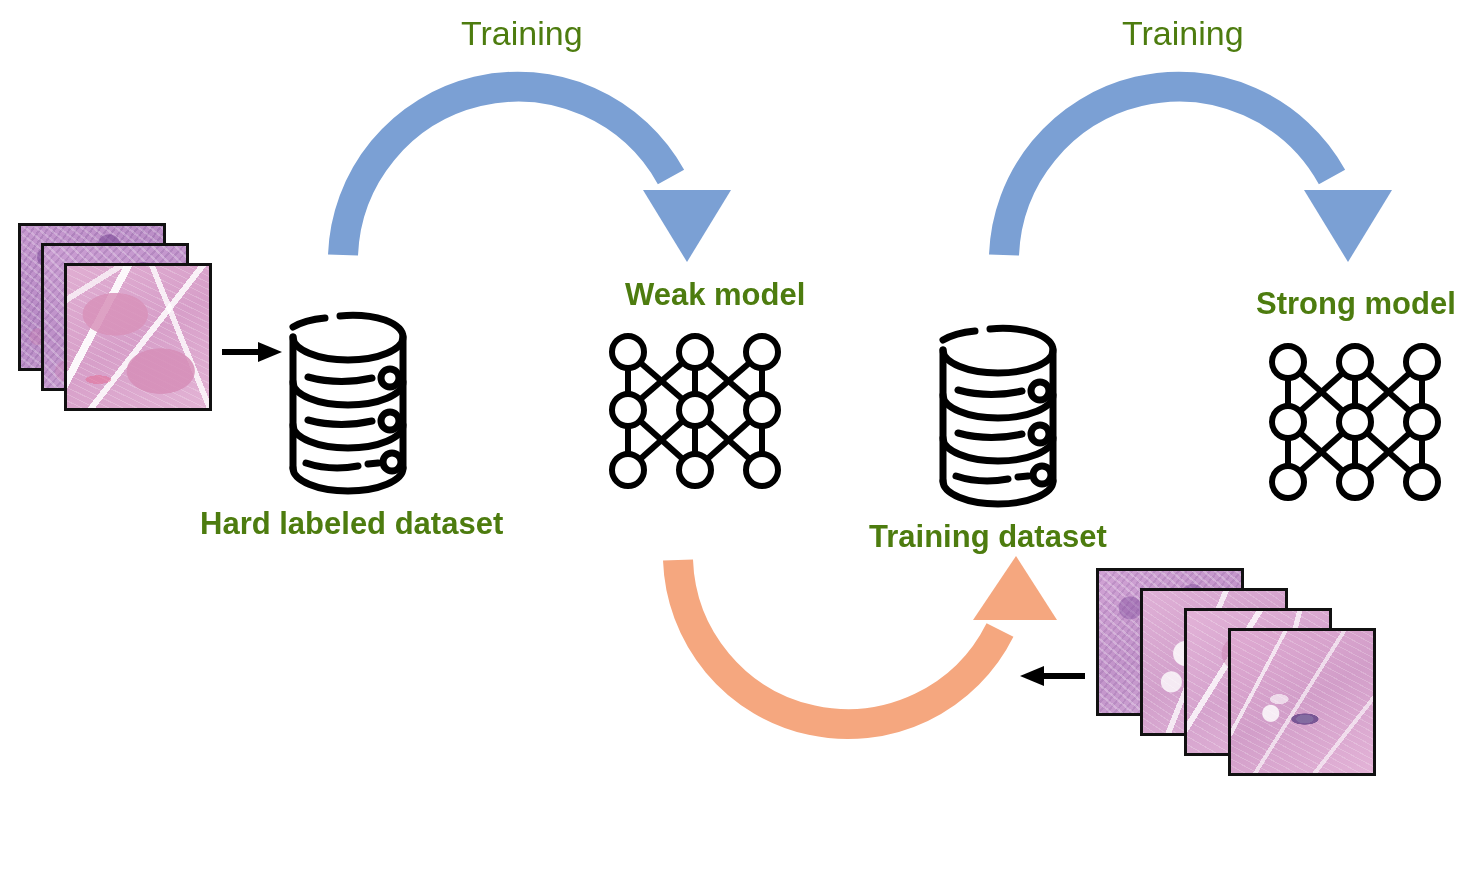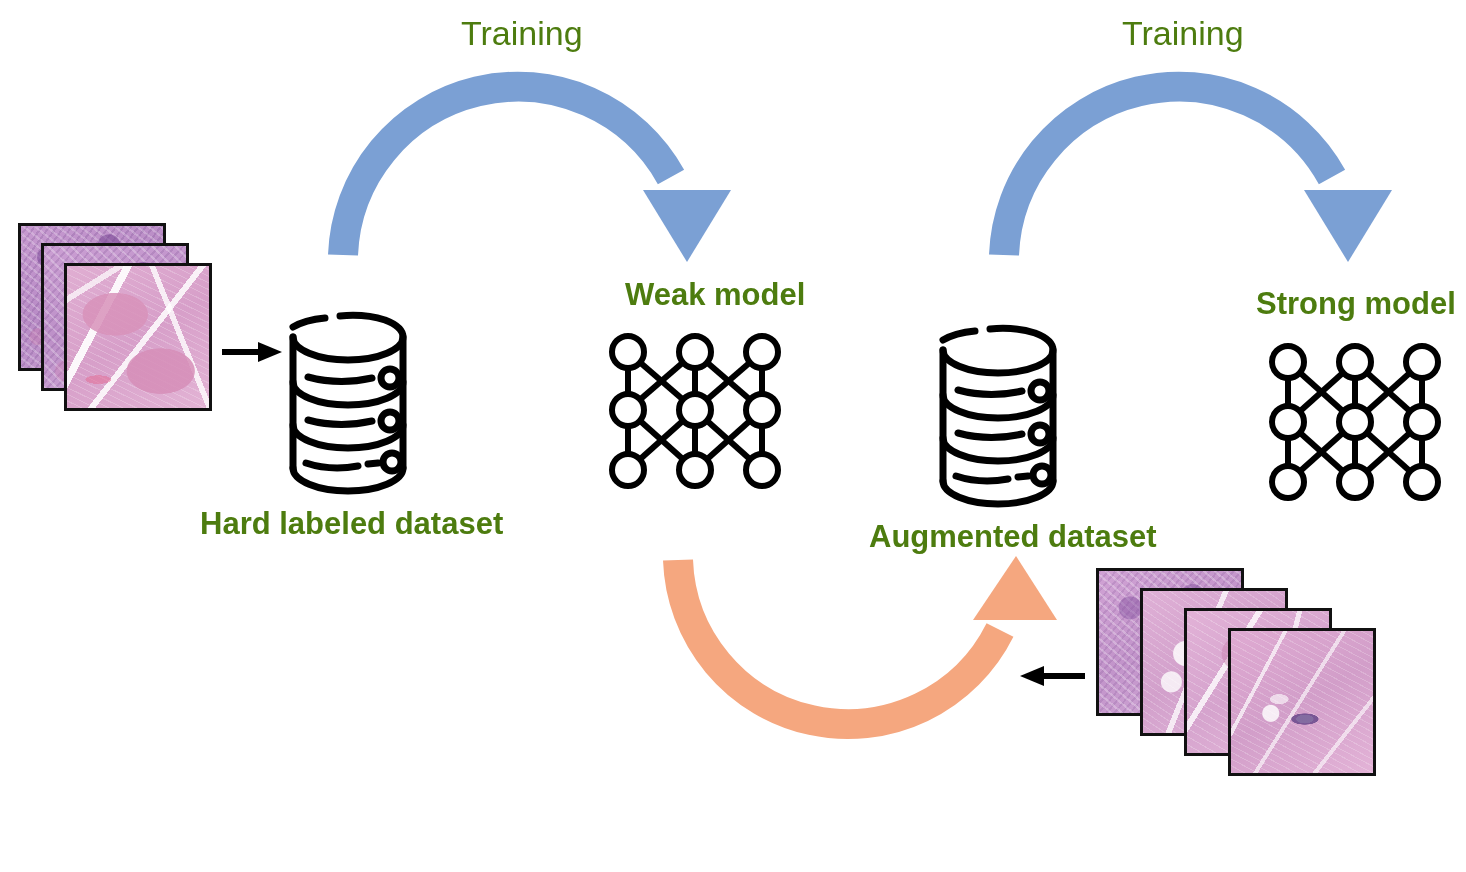--- a/index.html
+++ b/index.html
@@ -262,17 +262,17 @@
   <div class="label" style="left:461px; top:16px; font-size:34px;">Training</div>
 
   <div class="label" style="left:1122px; top:16px; font-size:34px;">Training</div>
 
   <div class="label label-bold" style="left:601px; top:279px; font-size:31px;margin-left:24px;">Weak model</div>
 
   <div class="label label-bold" style="left:200px; top:508px; font-size:31px;">Hard labeled dataset</div>
 
   <div class="label label-bold" style="left:1256px; top:288px; font-size:31px;">Strong model</div>
 
-  <div class="label label-bold" style="left:869px; top:521px; font-size:31px;">Augmented dataset</div>
+  <div class="label label-bold" style="left:869px; top:521px; font-size:31px;">Training dataset</div>
 
 
 
 </div>
 
 </body></html>

